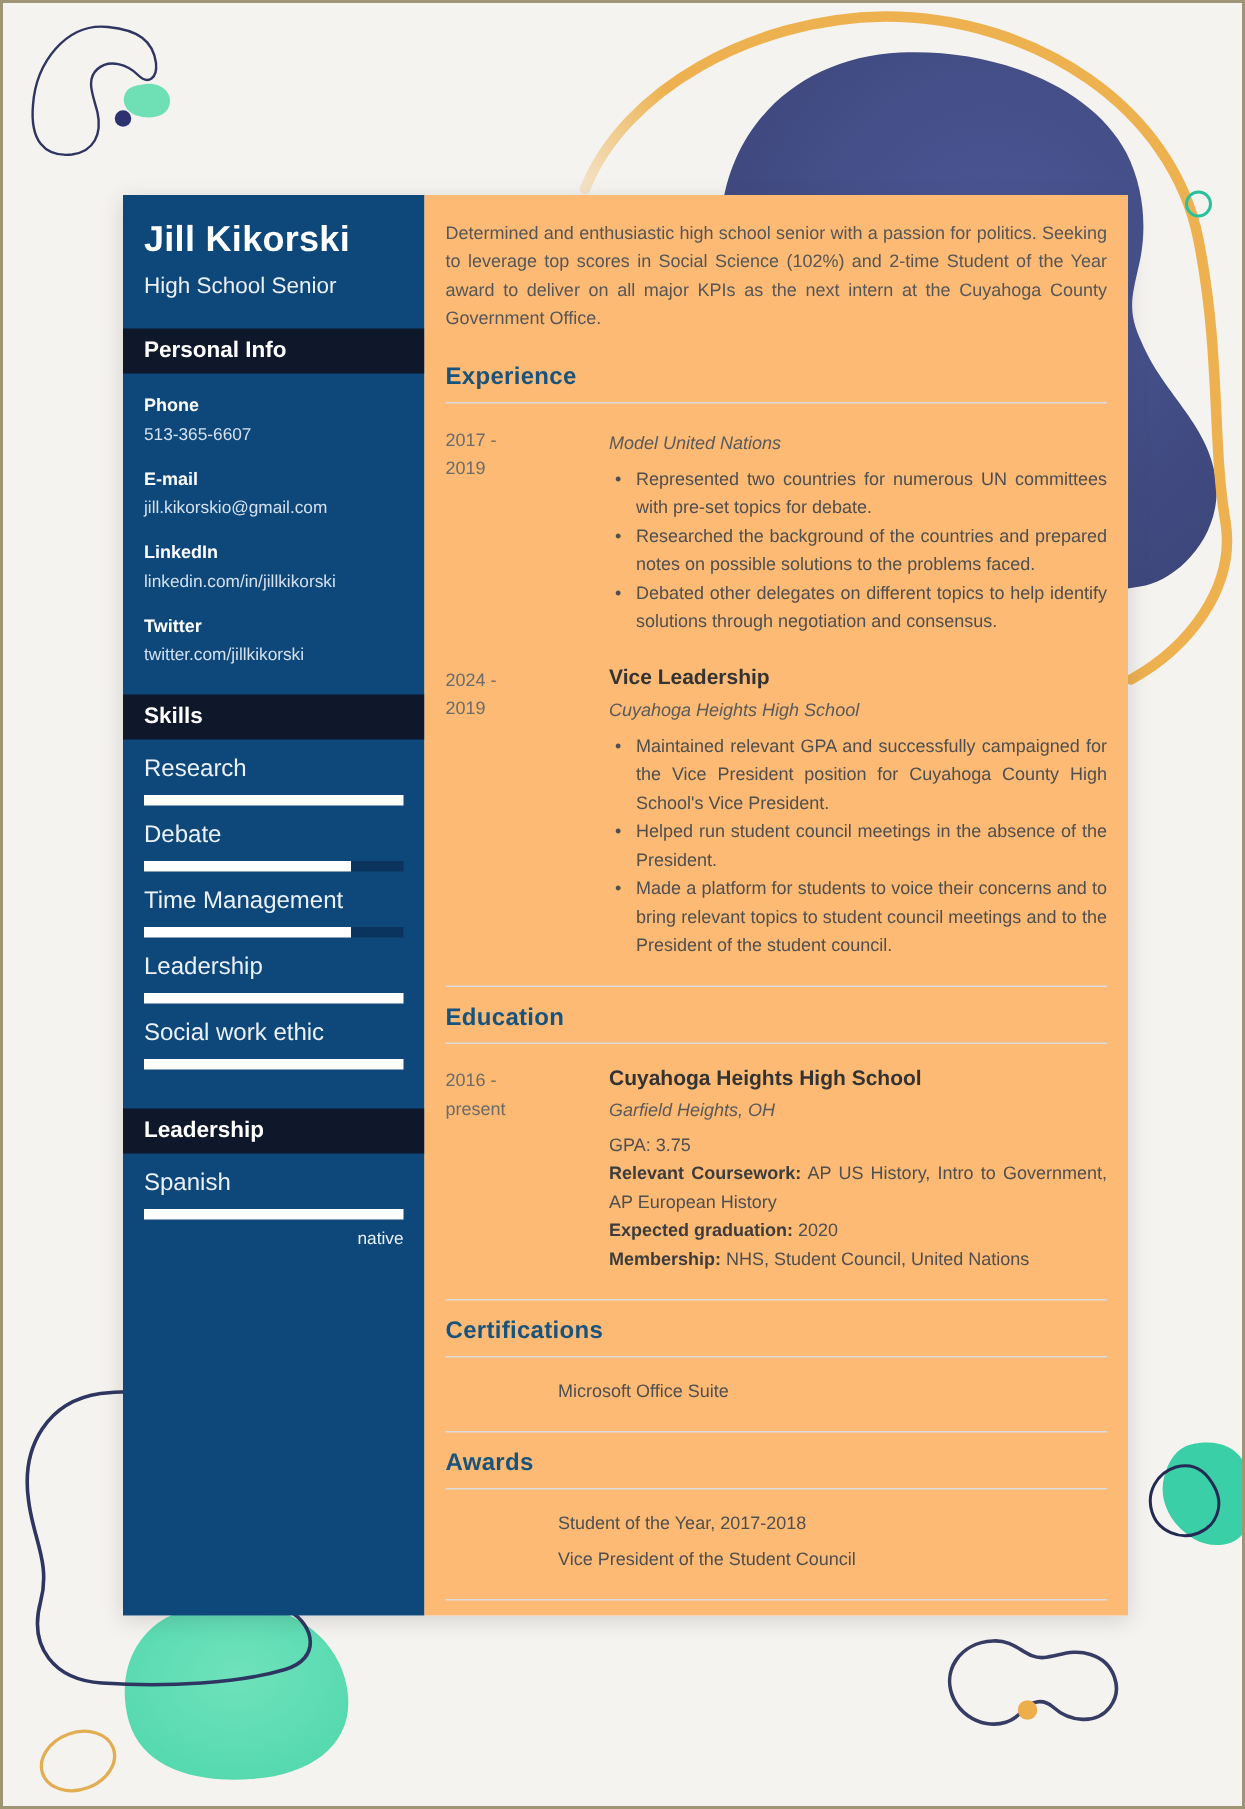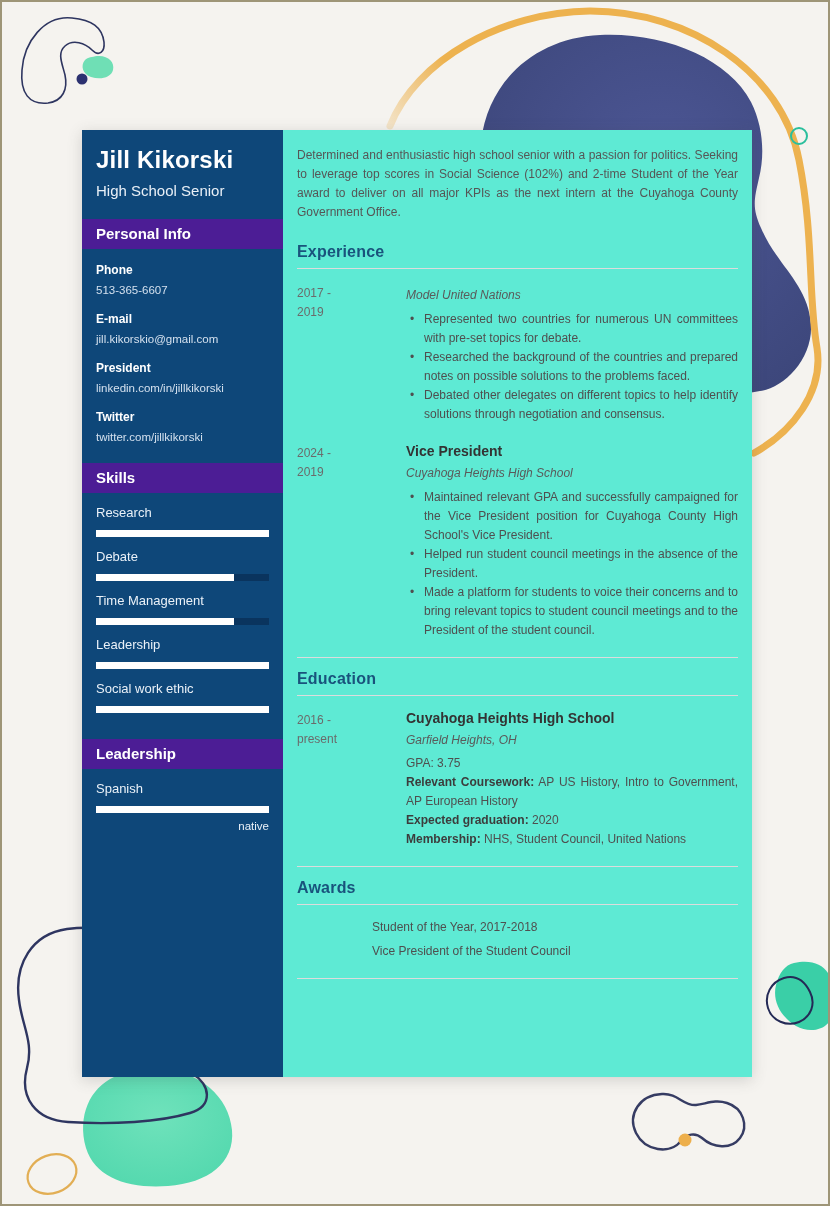--- a/index.html
+++ b/index.html
@@ -27,36 +27,36 @@
     width: 201px; flex: 0 0 201px;
     background: #0E4779;
     color: #fff;
     padding: 0 14px;
     overflow: hidden;
   }
   .sb-name { font-size: 24px; font-weight: bold; margin: 16px 0 0; line-height: 28px; letter-spacing: .2px; }
   .sb-title { font-size: 15px; color: #E9F0F7; margin-top: 7px; line-height: 20px; font-weight: 400; }
   .sb-band {
     margin: 18px -14px 0; padding: 0 14px;
-    background: #4c1d95;
+    background: #0f172a;
     height: 30px; line-height: 30px;
     font-size: 15px; font-weight: bold; color:#fff;
   }
   .sb-item-label { font-size: 12px; font-weight: bold; margin-top: 14px; line-height: 15px; }
   .sb-item-value { font-size: 11.5px; color: #D3E0EE; margin-top: 5px; line-height: 15px; word-break: break-all; }
   .skill-row { margin-top: 12px; }
-  .skill-label { font-size: 13px; color: #EAF1F8; line-height: 16px; }
+  .skill-label { font-size: 16px; color: #EAF1F8; line-height: 16px; }
   .skill-track { margin-top: 9px; height: 7px; background: #0A345E; position: relative; }
   .skill-fill { height: 7px; background: #FFFFFF; width: 0; }
   .lang-level { font-size: 11.5px; color: #EAF1F8; text-align: right; margin-top: 7px; }
 
   
   .main {
     flex: 1 1 auto;
-    background: #5eead4;
+    background: #fdba74;
     padding: 0 14px;
     color: #4F4F4F;
     overflow: hidden;
   }
   .summary { margin: 16px 0 0; font-size: 12px; line-height: 19px; text-align: justify; color: #565656; }
   .section { border-bottom: 1px solid #DCDCDC; }
   .section h2 { margin: 12px 0 0; padding-bottom: 7px; border-bottom: 1px solid #DCDCDC;
                 font-size: 16px; color: #19537C; font-weight: bold; letter-spacing: .2px; }
   .section h2.first { margin-top: 21px; }
   .section-body { padding: 13px 0 17px; }
@@ -126,21 +126,21 @@
       <div class="sb-band">Personal Info</div>
       <div>
         <div class="sb-item-label">Phone</div>
         <div class="sb-item-value">513-365-6607</div>
       </div>
       <div>
         <div class="sb-item-label">E-mail</div>
         <div class="sb-item-value">jill.kikorskio@gmail.com</div>
       </div>
       <div>
-        <div class="sb-item-label">President</div>
+        <div class="sb-item-label">LinkedIn</div>
         <div class="sb-item-value">linkedin.com/in/jillkikorski</div>
       </div>
       <div>
         <div class="sb-item-label">Twitter</div>
         <div class="sb-item-value">twitter.com/jillkikorski</div>
       </div>
 
       <div class="sb-band">Skills</div>
       <div class="skill-row">
         <div class="skill-label">Research</div>
@@ -202,21 +202,21 @@
                 <li>Debated other delegates on different topics to help identify solutions through negotiation and consensus.</li>
               </ul>
             </div>
           </div>
           <div class="entry">
             <div class="entry-dates">
               <div>2024 -</div>
               <div>2019</div>
             </div>
             <div class="entry-content">
-              <div class="entry-title">Vice President</div>
+              <div class="entry-title">Vice Leadership</div>
               <div class="entry-sub">Cuyahoga Heights High School</div>
               <ul class="bullets">
                 <li>Maintained relevant GPA and successfully campaigned for the Vice President position for Cuyahoga County High School's Vice President.</li>
                 <li>Helped run student council meetings in the absence of the President.</li>
                 <li>Made a platform for students to voice their concerns and to bring relevant topics to student council meetings and to the President of the student council.</li>
               </ul>
             </div>
           </div>
         </div>
       </section>
@@ -234,20 +234,26 @@
               <div class="entry-sub" style="margin-bottom:6px;">Garfield Heights, OH</div>
               <p class="detail-line"><span class="b"></span><span>GPA: 3.75</span></p>
               <p class="detail-line" style="text-align:justify;"><span class="b">Relevant Coursework:</span><span> AP US History, Intro to Government, AP European History</span></p>
               <p class="detail-line"><span class="b">Expected graduation:</span><span> 2020</span></p>
               <p class="detail-line"><span class="b">Membership:</span><span> NHS, Student Council, United Nations</span></p>
             </div>
           </div>
         </div>
       </section>
 
+      <section class="section">
+        <h2>Certifications</h2>
+        <div class="section-body indented">
+          <p class="plain-line">Microsoft Office Suite</p>
+        </div>
+      </section>
 
       <section class="section">
         <h2>Awards</h2>
         <div class="section-body indented">
           <p class="plain-line">Student of the Year, 2017-2018</p>
           <p class="plain-line">Vice President of the Student Council</p>
         </div>
       </section>
 
     </main>

